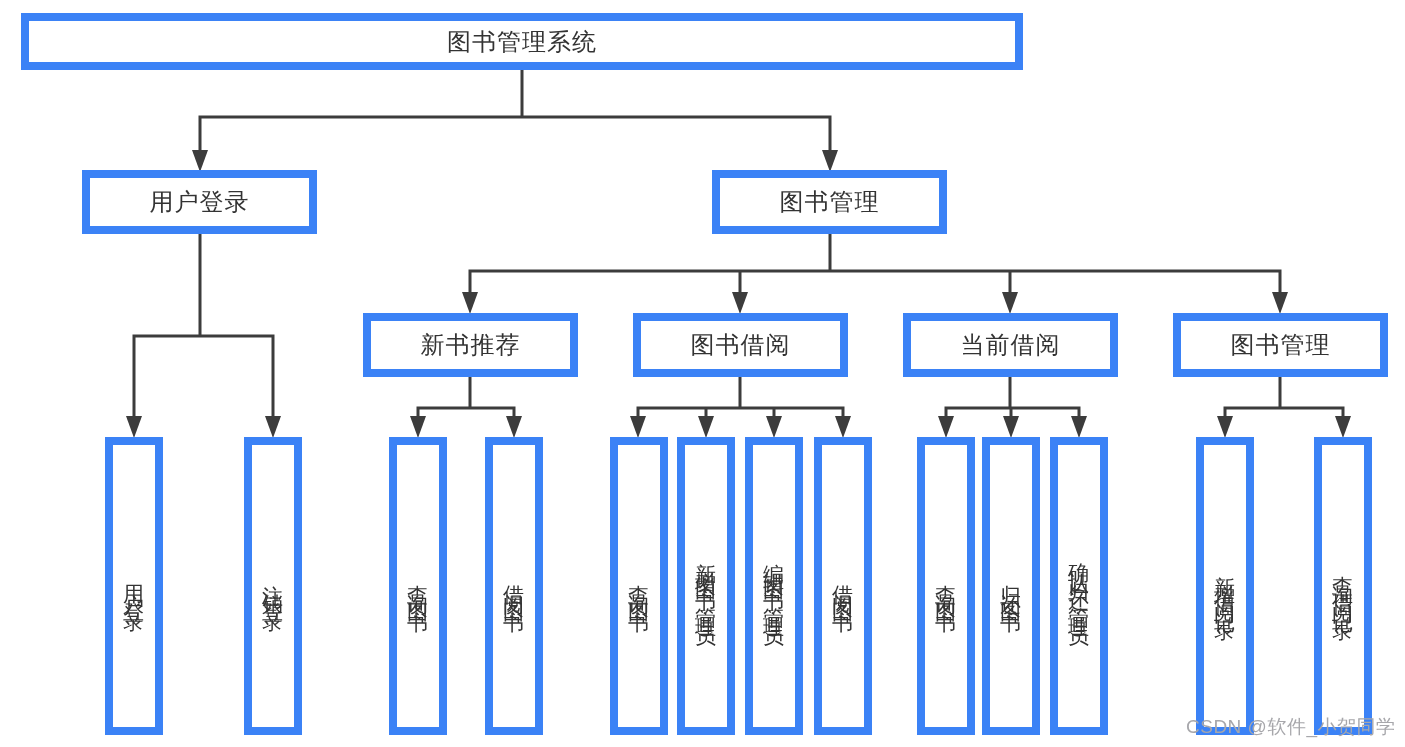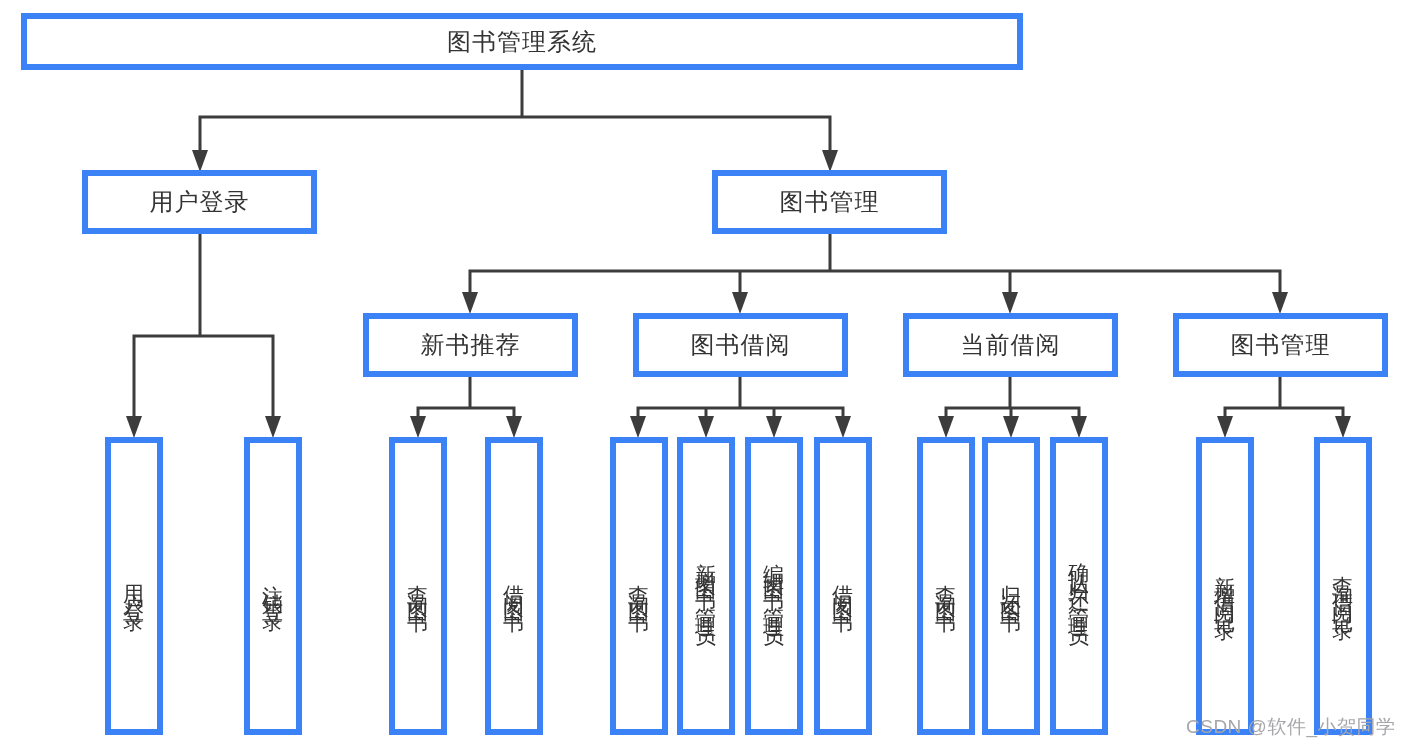--- a/index.html
+++ b/index.html
@@ -21,21 +21,21 @@
   .connectors .ln {
     fill: none;
     stroke: #3c3c3c;
     stroke-width: 3;
     stroke-linecap: square;
   }
   .connectors .arrowhead { fill: #3c3c3c; stroke: none; }
   .box {
     position: absolute;
     box-sizing: border-box;
-    border: 6px solid #3b82f6;
+    border: 8px solid #3b82f6;
     background: #ffffff;
     display: flex;
     align-items: center;
     justify-content: center;
     z-index: 2;
   }
   .hlabel {
     font-size: 24px;
     letter-spacing: 1px;
     color: #333333;

